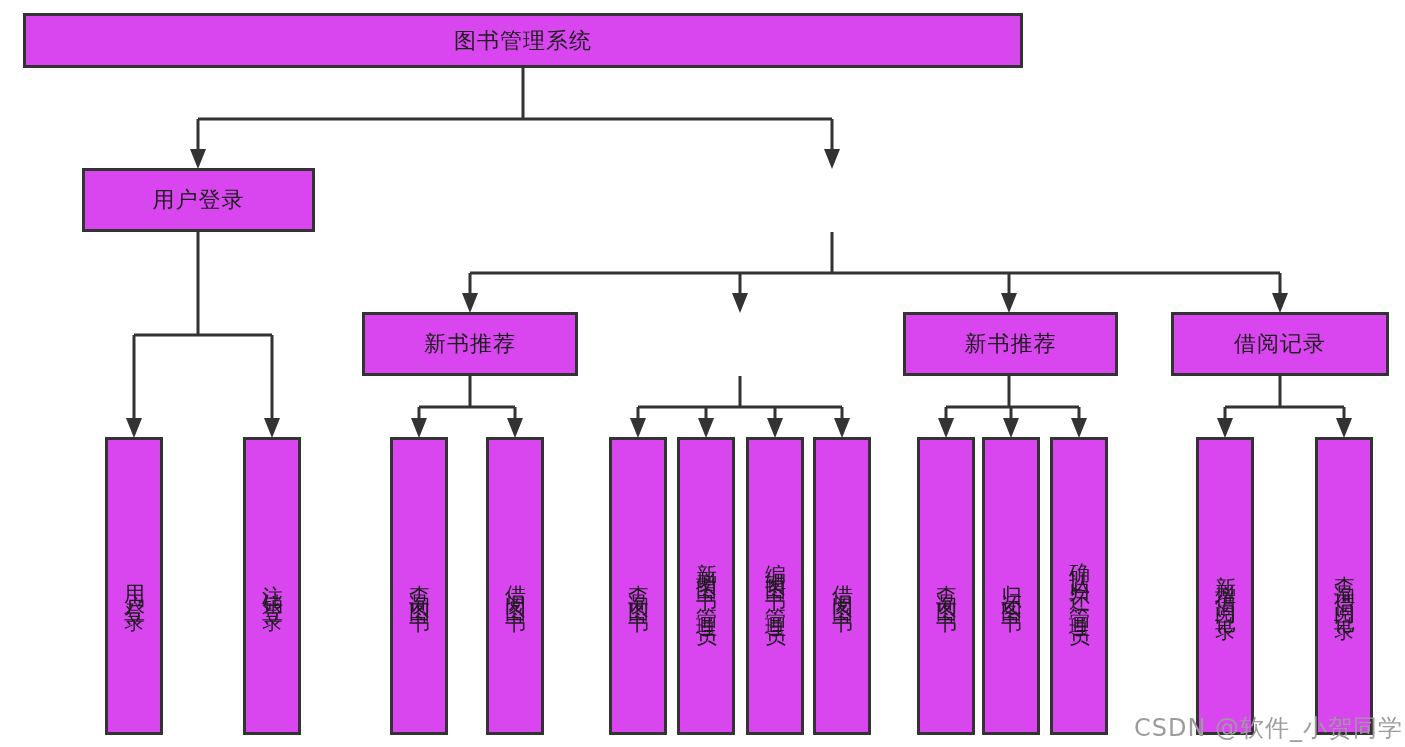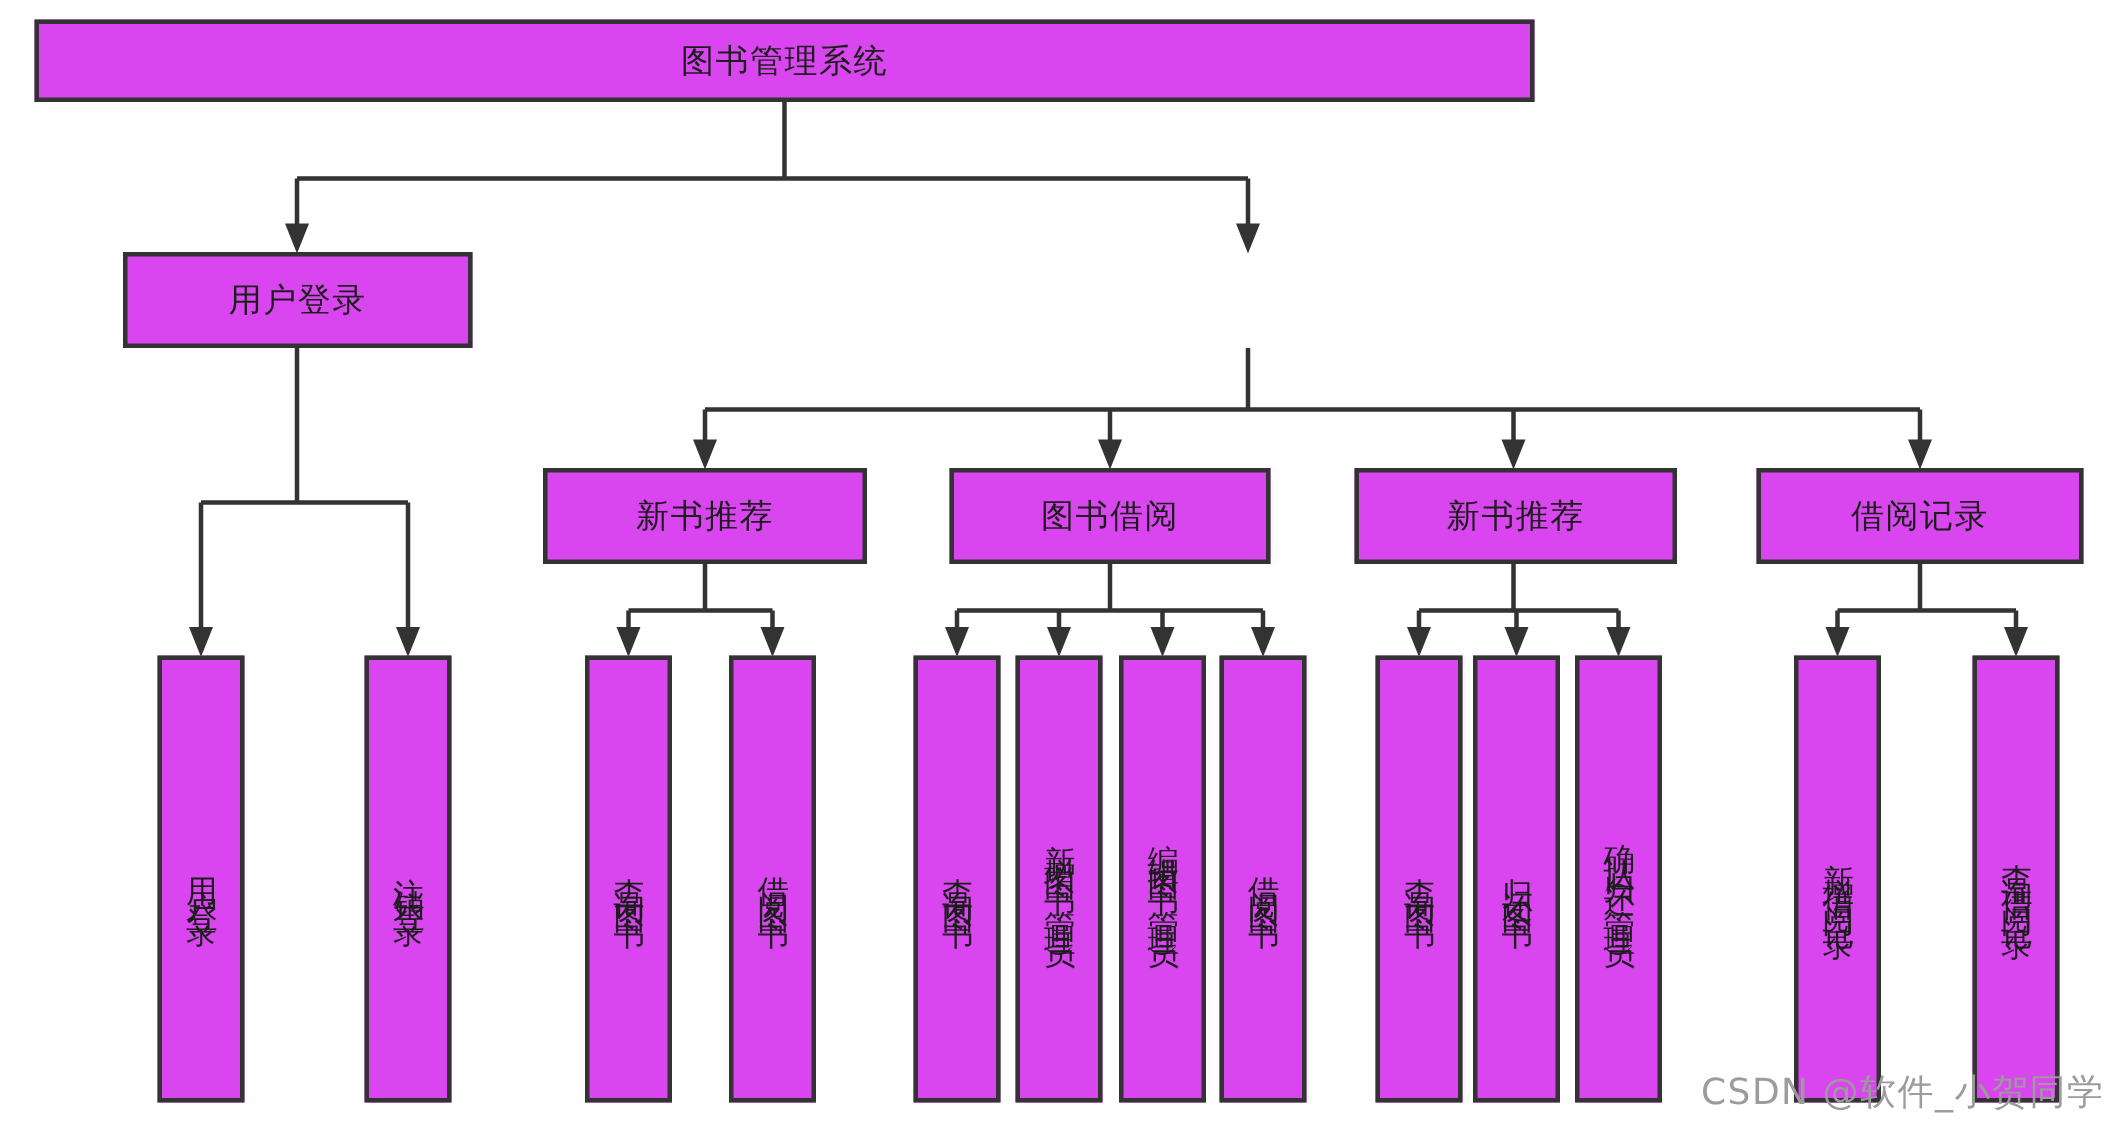--- a/index.html
+++ b/index.html
@@ -100,21 +100,20 @@
     <path d="M1280,376 V407 M1225,407 H1344 M1225,407 V424 M1344,407 V424"></path>
     <polygon points="1217,418 1233,418 1225,438"></polygon>
     <polygon points="1336,418 1352,418 1344,438"></polygon>
   </svg>
 
   <div class="node" style="left:23px;top:13px;width:1000px;height:55px">图书管理系统</div>
 
   <div class="node" style="left:82px;top:168px;width:233px;height:64px">用户登录</div>
 
   <div class="node" style="left:362px;top:312px;width:216px;height:64px">新书推荐</div>
-  <div class="node" style="left:633px;top:312px;width:214px;height:64px">图书借阅</div>
   <div class="node" style="left:903px;top:312px;width:215px;height:64px">新书推荐</div>
   <div class="node" style="left:1171px;top:312px;width:218px;height:64px">借阅记录</div>
 
   <div class="node v" style="left:105px;top:437px;width:58px;height:298px">用户登录</div>
   <div class="node v" style="left:243px;top:437px;width:58px;height:298px">注销登录</div>
 
   <div class="node v" style="left:390px;top:437px;width:58px;height:298px">查询图书</div>
   <div class="node v" style="left:486px;top:437px;width:58px;height:298px">借阅图书</div>
 
   <div class="node v" style="left:609px;top:437px;width:58px;height:298px">查询图书</div>

